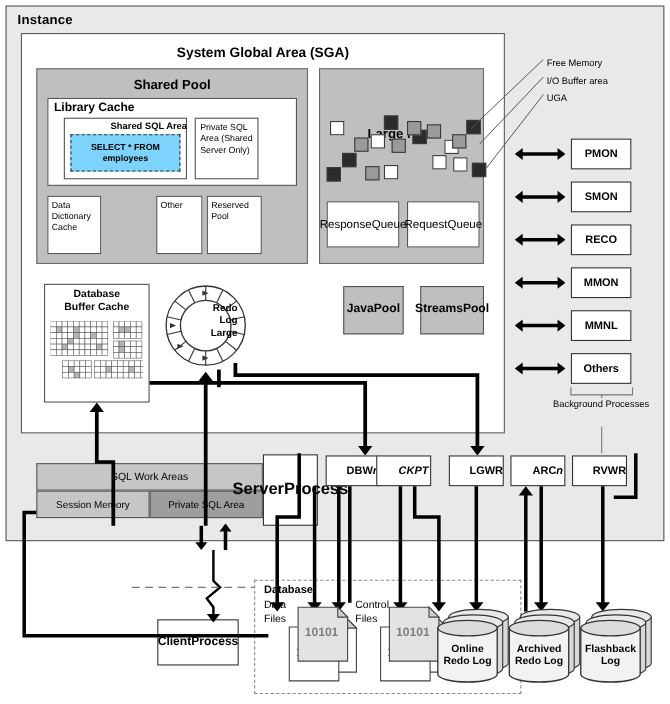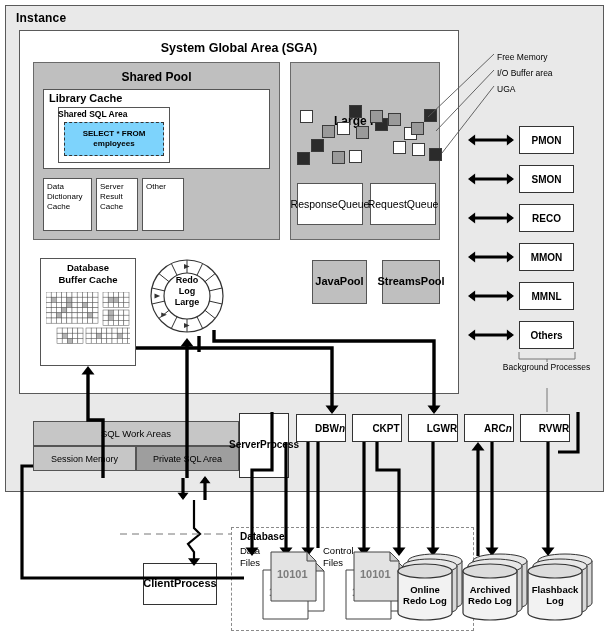--- a/index.html
+++ b/index.html
@@ -16,21 +16,21 @@
   #sga-title{left:19px;top:41px;width:440px;text-align:center;font-size:12.5px;font-weight:bold;}
 
   
   #shared-pool{left:33px;top:62px;width:247px;height:178px;background:#bfbfbf;border:1px solid #6a6a6a;}
   #shared-pool-title{left:33px;top:70px;width:247px;text-align:center;font-size:12px;font-weight:bold;}
 
   #library-cache{left:43px;top:89px;width:227px;height:80px;background:#fff;border:1px solid #555;}
   #library-cache-title{left:49px;top:92px;font-size:11px;font-weight:bold;}
 
   #shared-sql-area{left:58px;top:107px;width:112px;height:56px;background:#fff;border:1px solid #555;}
-  #shared-sql-title{left:58px;top:109px;width:112px;text-align:left;font-size:8.5px;font-weight:bold;}
+  #shared-sql-title{left:58px;top:109px;width:112px;text-align:right;font-size:8.5px;font-weight:bold;}
   #shared-sql-stmt{left:64px;top:122px;width:100px;height:34px;border:1px dashed #333;background:#7dd3fc;
       display:flex;align-items:center;justify-content:center;text-align:center;font-size:8px;font-weight:bold;line-height:1.25;}
 
   #private-sql-area{left:177px;top:107px;width:58px;height:56px;background:#fff;border:1px solid #555;
       padding:3px 4px;font-size:8px;line-height:1.3;}
 
   .sp-cell{background:#fff;border:1px solid #555;padding:3px 3px;font-size:8px;line-height:1.22;}
   #sp-data-dict{left:43px;top:178px;width:49px;height:53px;}
   #sp-server-result{left:96px;top:178px;width:42px;height:53px;}
   #sp-other{left:142px;top:178px;width:42px;height:53px;}
@@ -50,47 +50,47 @@
   #legend-free{left:497px;top:52px;}
   #legend-io{left:497px;top:68px;}
   #legend-uga{left:497px;top:84px;}
 
   
   #buffer-cache{left:40px;top:258px;width:96px;height:108px;background:#fff;border:1px solid #555;}
   #buffer-cache-title{left:40px;top:262px;width:96px;text-align:center;font-size:9.5px;font-weight:bold;line-height:1.25;}
   #bc-grid{left:46px;top:292px;width:84px;height:68px;}
 
   #redo-ring{left:148px;top:257px;width:78px;height:78px;}
-  #redo-label{left:158px;top:275px;width:58px;text-align:center;font-size:9px;font-weight:bold;line-height:1.22;}
+  #redo-label{left:158px;top:275px;width:58px;text-align:right;font-size:9px;font-weight:bold;line-height:1.22;}
 
   .sga-box{background:#fff;border:1px solid #555;display:flex;align-items:center;justify-content:center;
       text-align:center;font-size:11px;font-weight:bold;line-height:1.2;}
   #fixed-sga{left:238px;top:260px;width:55px;height:44px;}
   #java-pool{left:312px;top:260px;width:55px;height:44px;background:#bfbfbf;}
   #streams-pool{left:382px;top:260px;width:58px;height:44px;background:#bfbfbf;}
 
   
   .bg-box{width:55px;height:28px;background:#fff;border:1px solid #333;
       display:flex;align-items:center;justify-content:center;font-size:10px;font-weight:bold;}
   #pmon{left:519px;top:126px;} #smon{left:519px;top:165px;} #reco{left:519px;top:204px;}
   #mmon{left:519px;top:243px;} #mmnl{left:519px;top:282px;} #others{left:519px;top:321px;}
   #bg-proc-label{left:494px;top:362px;width:105px;text-align:center;font-size:8.5px;line-height:1.25;}
   #sql-work-areas{left:33px;top:421px;width:206px;height:25px;background:#c6c6c6;border:1px solid #555;
       display:flex;align-items:center;justify-content:center;font-size:9.5px;}
   #session-memory{left:33px;top:446px;width:103px;height:25px;background:#c6c6c6;border:1px solid #555;
       display:flex;align-items:center;justify-content:center;font-size:9px;}
   #private-sql{left:136px;top:446px;width:103px;height:25px;background:#9e9e9e;border:1px solid #555;
       display:flex;align-items:center;justify-content:center;font-size:9px;}
   #server-process{left:239px;top:413px;width:50px;height:65px;background:#fff;border:1px solid #333;
-      display:flex;align-items:center;justify-content:center;text-align:center;font-size:10px;font-weight:bold;line-height:1.25;}
+      display:flex;align-items:center;justify-content:center;text-align:center;font-size:15px;font-weight:bold;line-height:1.25;}
 
   
   .proc-box{top:414px;width:50px;height:28px;background:#fff;border:1px solid #333;
       display:flex;align-items:center;justify-content:center;font-size:10px;font-weight:bold;padding-left:18px;}
-  #dbwn{left:296px;} #ckpt{left:352px;} #lgwr{left:408px;} #arcn{left:464px;} #rvwr{left:520px;}
+  #dbwn{left:296px;} #ckpt{left:342px;font-style:italic;} #lgwr{left:408px;} #arcn{left:464px;} #rvwr{left:520px;}
   .ital{font-style:italic;}
 
   
   #database-frame{left:231px;top:527px;width:243px;height:104px;border:1px dashed #8a8a8a;background:transparent;}
   #database-label{left:240px;top:531px;font-size:10px;font-weight:bold;}
   #data-files-label{left:240px;top:545px;font-size:9.5px;line-height:1.25;}
   #control-files-label{left:323px;top:545px;font-size:9.5px;line-height:1.25;}
 
   #client-process{left:143px;top:563px;width:74px;height:42px;background:#fff;border:1px solid #333;
       display:flex;align-items:center;justify-content:center;text-align:center;font-size:11px;font-weight:bold;line-height:1.25;}
@@ -114,24 +114,25 @@
   <div class="abs" id="library-cache"></div>
   <div class="abs" id="library-cache-title">Library Cache</div>
 
   <div class="abs" id="shared-sql-area"></div>
   <div class="abs" id="shared-sql-title">Shared SQL Area</div>
   <div class="abs" id="shared-sql-stmt">
     <div><span>SELECT * FROM</span><br>
     <span>employees</span></div>
   </div>
 
+  <div class="abs" id="private-sql-area">Private SQL Area (Shared Server Only)</div>
 
   <div class="abs sp-cell" id="sp-data-dict">Data Dictionary Cache</div>
-  <div class="abs sp-cell" id="sp-server-result">Server Result Cache</div>
   <div class="abs sp-cell" id="sp-other">Other</div>
+  <div class="abs sp-cell" id="sp-reserved">Reserved Pool</div>
 
   <div class="abs" id="large-pool"></div>
   <div class="abs" id="large-pool-title">Large Pool</div>
   <div id="lp-squares">
       <div class="lp-sq" style="left: 300px; top: 110px; background: rgb(255, 255, 255);"></div>
       <div class="lp-sq" style="left: 337px; top: 122px; background: rgb(255, 255, 255);"></div>
       <div class="lp-sq" style="left: 404px; top: 127px; background: rgb(255, 255, 255);"></div>
       <div class="lp-sq" style="left: 349px; top: 105px; background: rgb(43, 43, 43);"></div>
       <div class="lp-sq" style="left: 424px; top: 109px; background: rgb(43, 43, 43);"></div>
       <div class="lp-sq" style="left: 311px; top: 139px; background: rgb(43, 43, 43);"></div>

